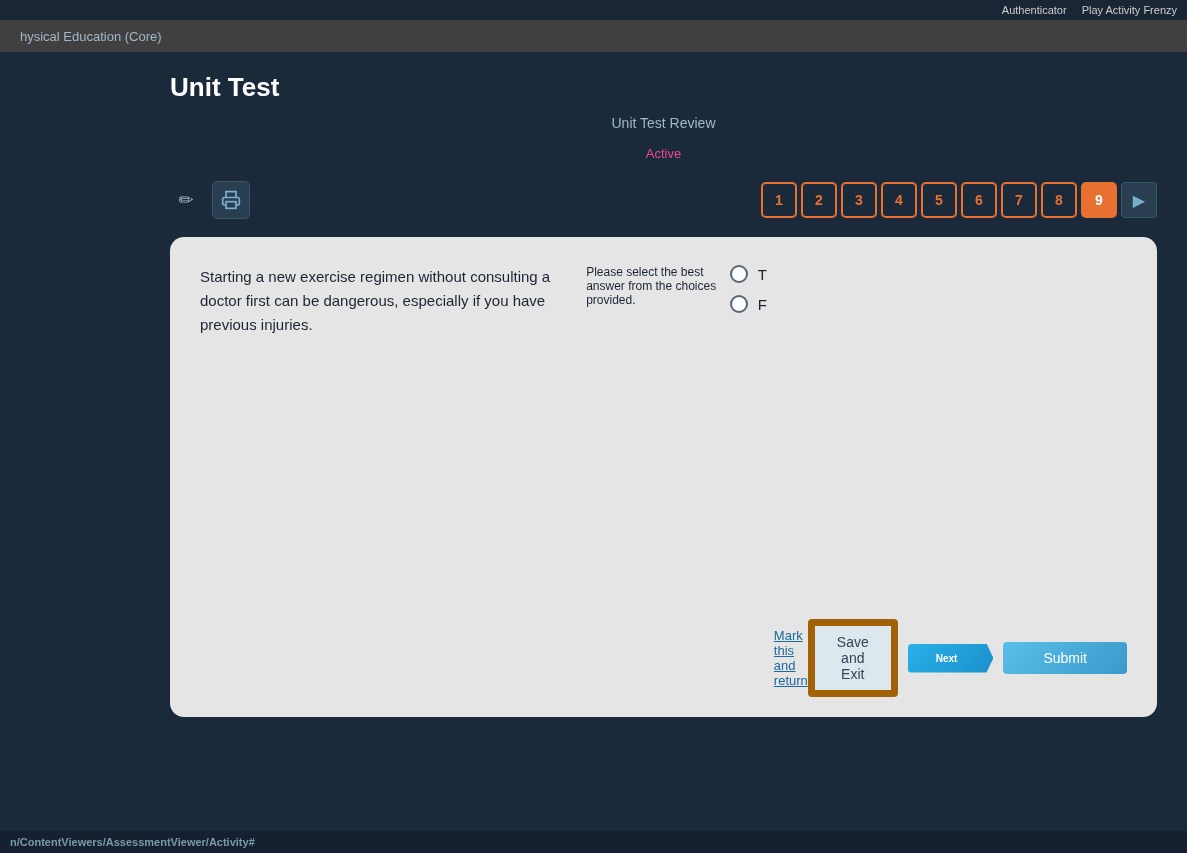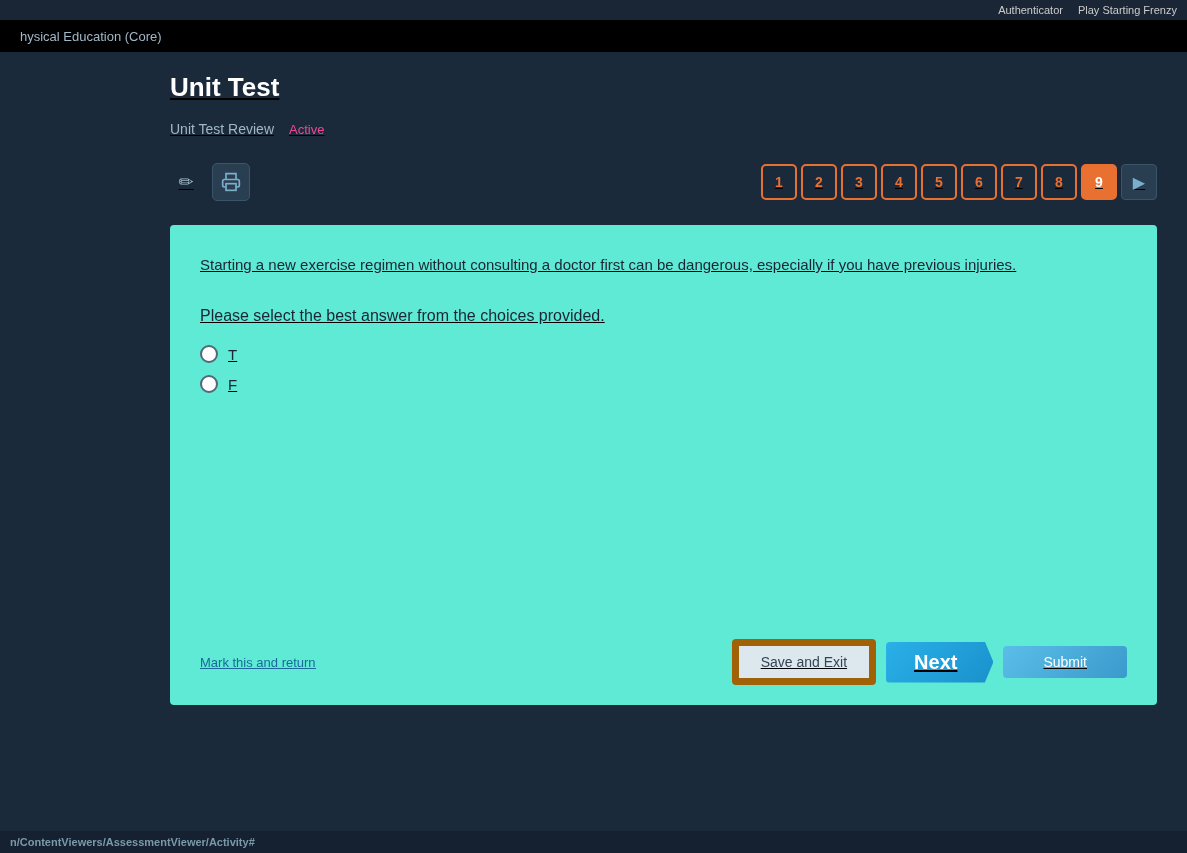--- a/index.html
+++ b/index.html
@@ -19,49 +19,49 @@
       display: flex;
       align-items: center;
       justify-content: flex-end;
       padding: 0 10px;
       font-size: 11px;
       color: #ccc;
       gap: 15px;
     }
 
     .breadcrumb-bar {
-      background: #000000;
+      background: #404040;
       height: 32px;
       display: flex;
       align-items: center;
       padding: 0 20px;
       font-size: 13px;
       color: #a0b8c8;
     }
 
     .main-content {
       display: flex;
       flex-direction: column;
       padding: 20px 30px 20px 170px;
-      gap: 16px;
-      text-decoration: underline;
+      gap: 10px;
     }
 
     .page-title {
       font-size: 26px;
       font-weight: bold;
       color: #ffffff;
       margin-bottom: 2px;
     }
 
     .subtitle-row {
       display: flex;
       align-items: center;
       gap: 15px;
       margin-bottom: 10px;
+      flex-direction: column;
     }
 
     .subtitle-text {
       font-size: 14px;
       color: #a0b8c8;
     }
 
     .status-badge {
       font-size: 13px;
       color: #ec4899;
@@ -141,38 +141,38 @@
       border-radius: 4px;
       display: flex;
       align-items: center;
       justify-content: center;
       color: #7aafcc;
       font-size: 16px;
       cursor: pointer;
     }
 
     .question-card {
-      background: #5eead4;
-      border-radius: 4px;
+      background: #e5e5e5;
+      border-radius: 14px;
       padding: 28px 30px 20px 30px;
       min-height: 480px;
       position: relative;
       display: flex;
-      flex-direction: column;
+      flex-direction: row;
     }
 
     .question-text {
       font-size: 15px;
       color: #1a2535;
       line-height: 1.6;
       margin-bottom: 30px;
     }
 
     .instruction-text {
-      font-size: 16px;
+      font-size: 12px;
       color: #1a2535;
       margin-bottom: 20px;
     }
 
     .answer-options {
       display: flex;
       flex-direction: column;
       gap: 12px;
     }
 
@@ -200,20 +200,21 @@
       justify-content: space-between;
       margin-top: auto;
       padding-top: 20px;
     }
 
     .mark-return-link {
       font-size: 13px;
       color: #1a6a9a;
       text-decoration: underline;
       cursor: pointer;
+      margin-left: 7px;
     }
 
     .footer-buttons {
       display: flex;
       align-items: center;
       gap: 10px;
     }
 
     .btn-save-exit {
       padding: 8px 22px;
@@ -223,21 +224,21 @@
       font-size: 14px;
       color: #334455;
       cursor: pointer;
     }
 
     .btn-next {
       padding: 9px 28px;
       background: linear-gradient(135deg, #2ab0e8, #1a90cc);
       border: none;
       border-radius: 4px;
-      font-size: 20px;
+      font-size: 10px;
       font-weight: bold;
       color: #fff;
       cursor: pointer;
       position: relative;
       clip-path: polygon(0 0, 92% 0, 100% 50%, 92% 100%, 0 100%);
       padding-right: 36px;
     }
 
     .btn-submit {
       padding: 8px 40px;
@@ -262,21 +263,21 @@
       font-size: 11px;
       color: #7a9aaa;
       font-weight: bold;
     }
   </style>
 </head>
 <body>
 
 <div class="top-bar">
   <span>Authenticator</span>
-  <span>Play Starting Frenzy</span>
+  <span>Play Activity Frenzy</span>
 </div>
 
 <div class="breadcrumb-bar">
   <span>hysical Education (Core)</span>
 </div>
 
 <div class="main-content">
 
   <div class="page-title">Unit Test</div>
 

